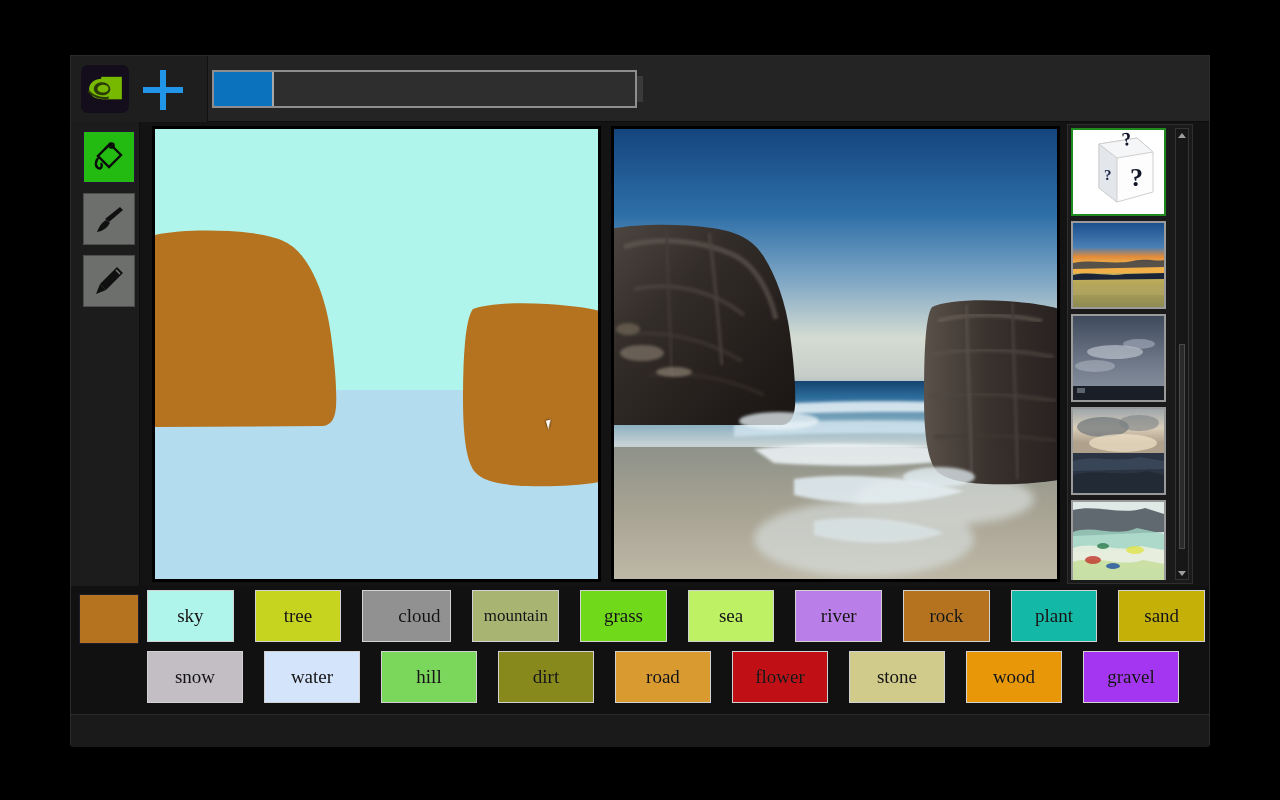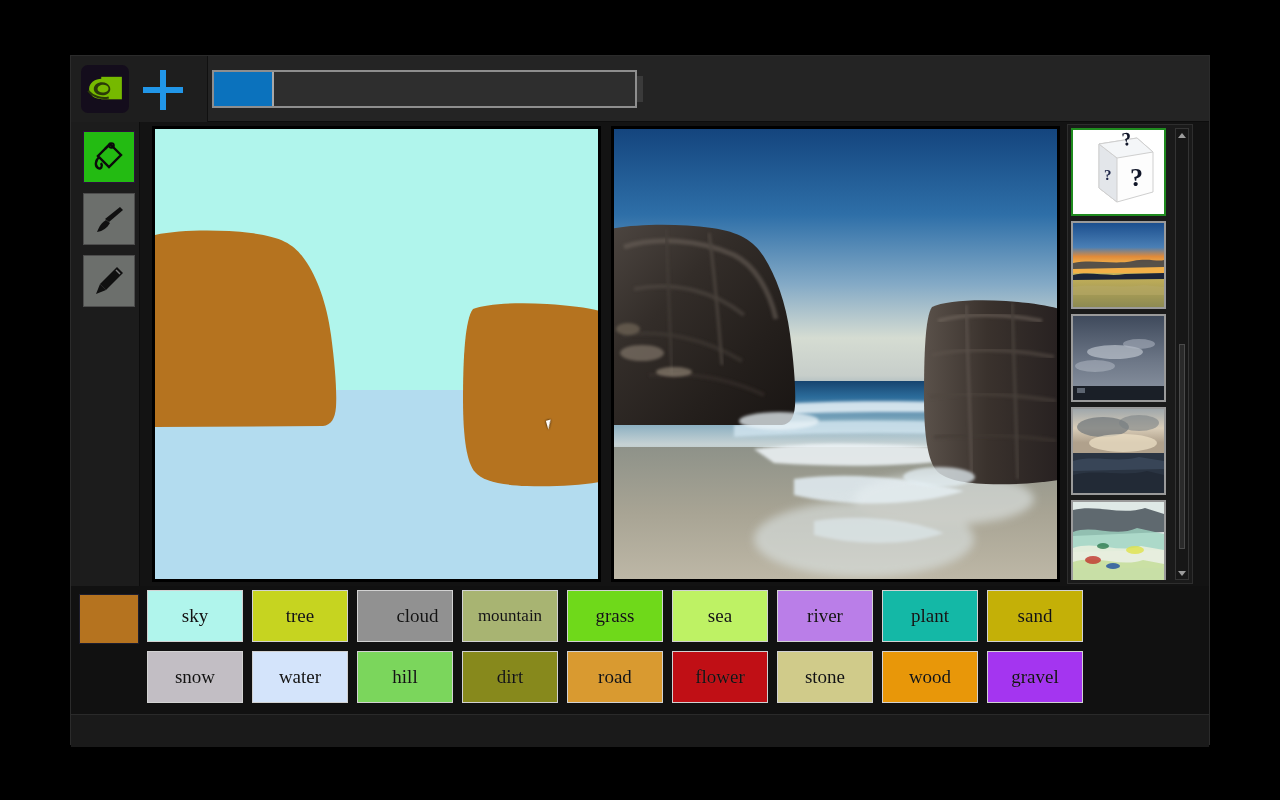--- a/index.html
+++ b/index.html
@@ -315,21 +315,21 @@
 
   .swatch-rows {
     position: absolute;
     left: 76px;
     top: 4px;
     width: 1058px;
   }
 
   .swatch-row {
     display: flex;
-    gap: 9px;
+    gap: 21px;
     margin-bottom: 9px;
   }
 
   .swatch {
     width: 96px;
     height: 52px;
     border: 1px solid #d2d2d2;
     box-sizing: border-box;
     display: flex;
     align-items: center;
@@ -627,20 +627,21 @@
       <div class="current-color" style="background: rgb(181, 115, 31);"></div>
       <div class="swatch-rows">
         <div class="swatch-row">
           <div class="swatch" style="background: rgb(176, 245, 236);">sky</div>
           <div class="swatch" style="background: rgb(198, 212, 32);">tree</div>
           <div class="swatch" style="background: rgb(145, 145, 145); padding-left: 25px;">cloud</div>
           <div class="swatch narrow-label" style="background: rgb(168, 180, 114);">mountain</div>
           <div class="swatch" style="background: rgb(111, 217, 26);">grass</div>
           <div class="swatch" style="background: #bef264;">sea</div>
           <div class="swatch" style="background: rgb(186, 126, 232);">river</div>
+          <div class="swatch" style="background: rgb(181, 115, 31);">rock</div>
           <div class="swatch" style="background: #14b8a6;">plant</div>
           <div class="swatch" style="background: rgb(196, 176, 7);">sand</div>
         </div>
         <div class="swatch-row">
           <div class="swatch" style="background: rgb(194, 190, 196);">snow</div>
           <div class="swatch" style="background: rgb(212, 228, 251);">water</div>
           <div class="swatch" style="background: rgb(123, 214, 92);">hill</div>
           <div class="swatch" style="background: rgb(135, 137, 28);">dirt</div>
           <div class="swatch" style="background: rgb(217, 154, 48);">road</div>
           <div class="swatch" style="background: rgb(192, 15, 21);">flower</div>

